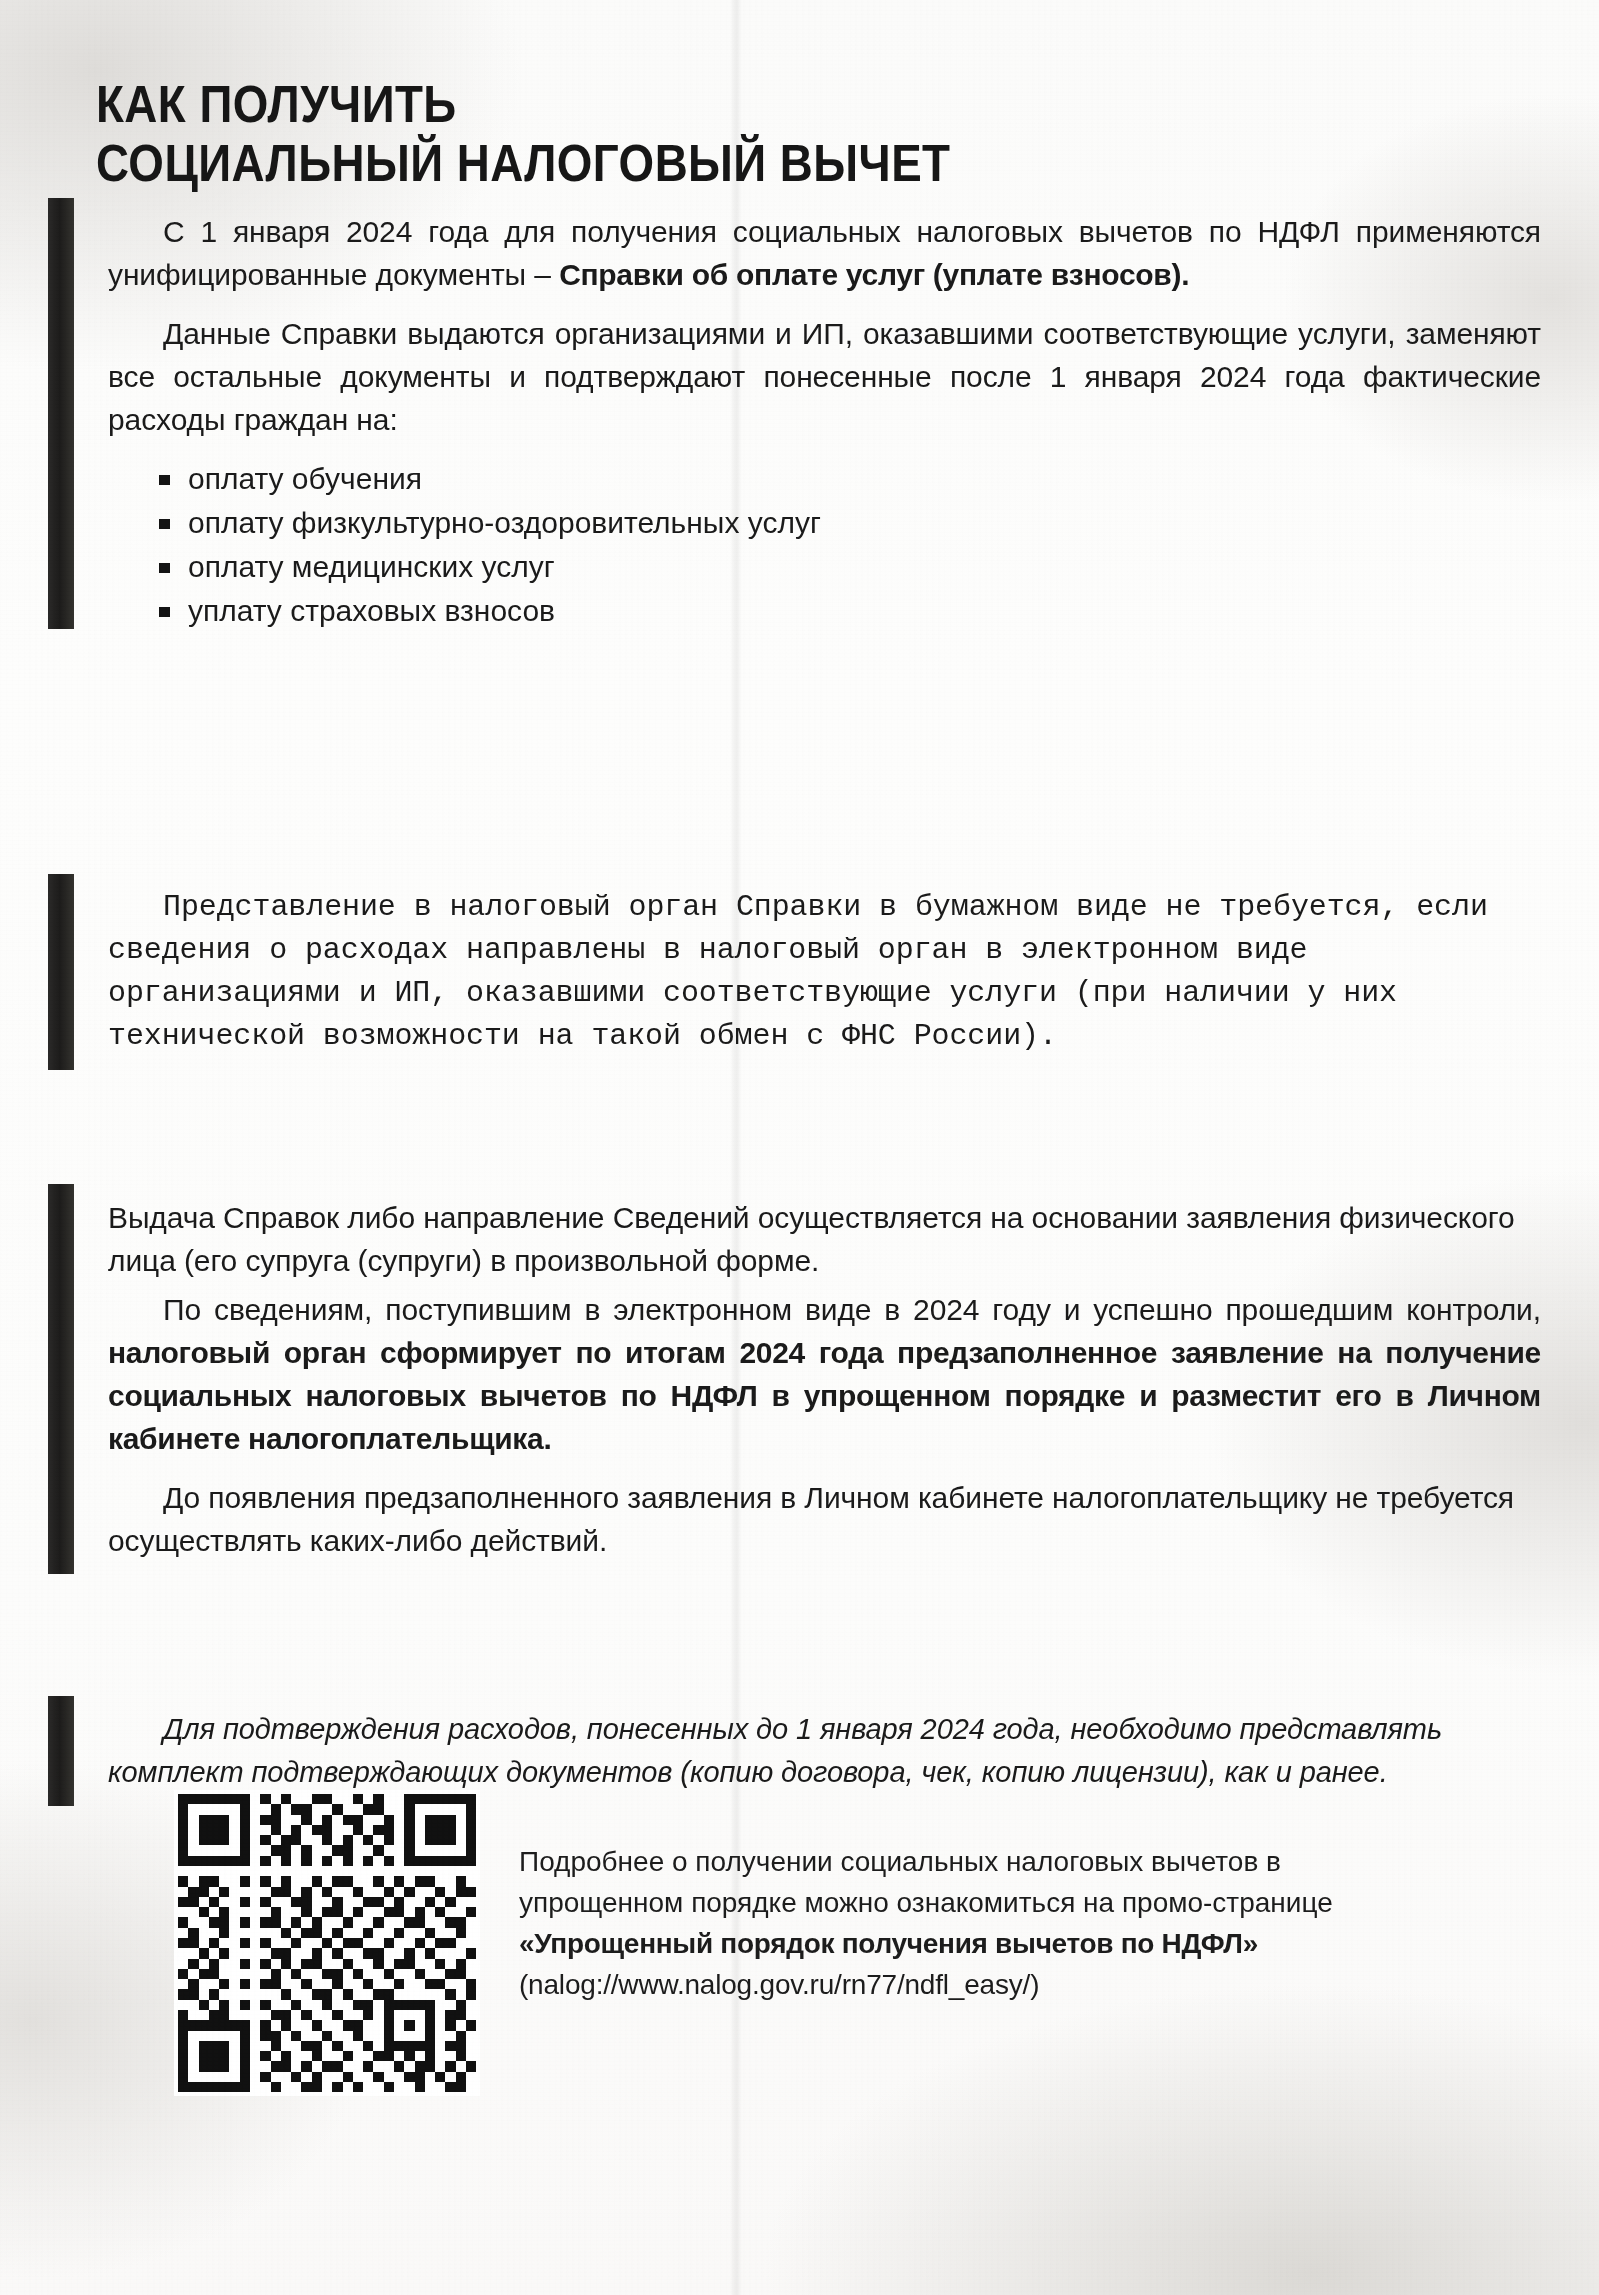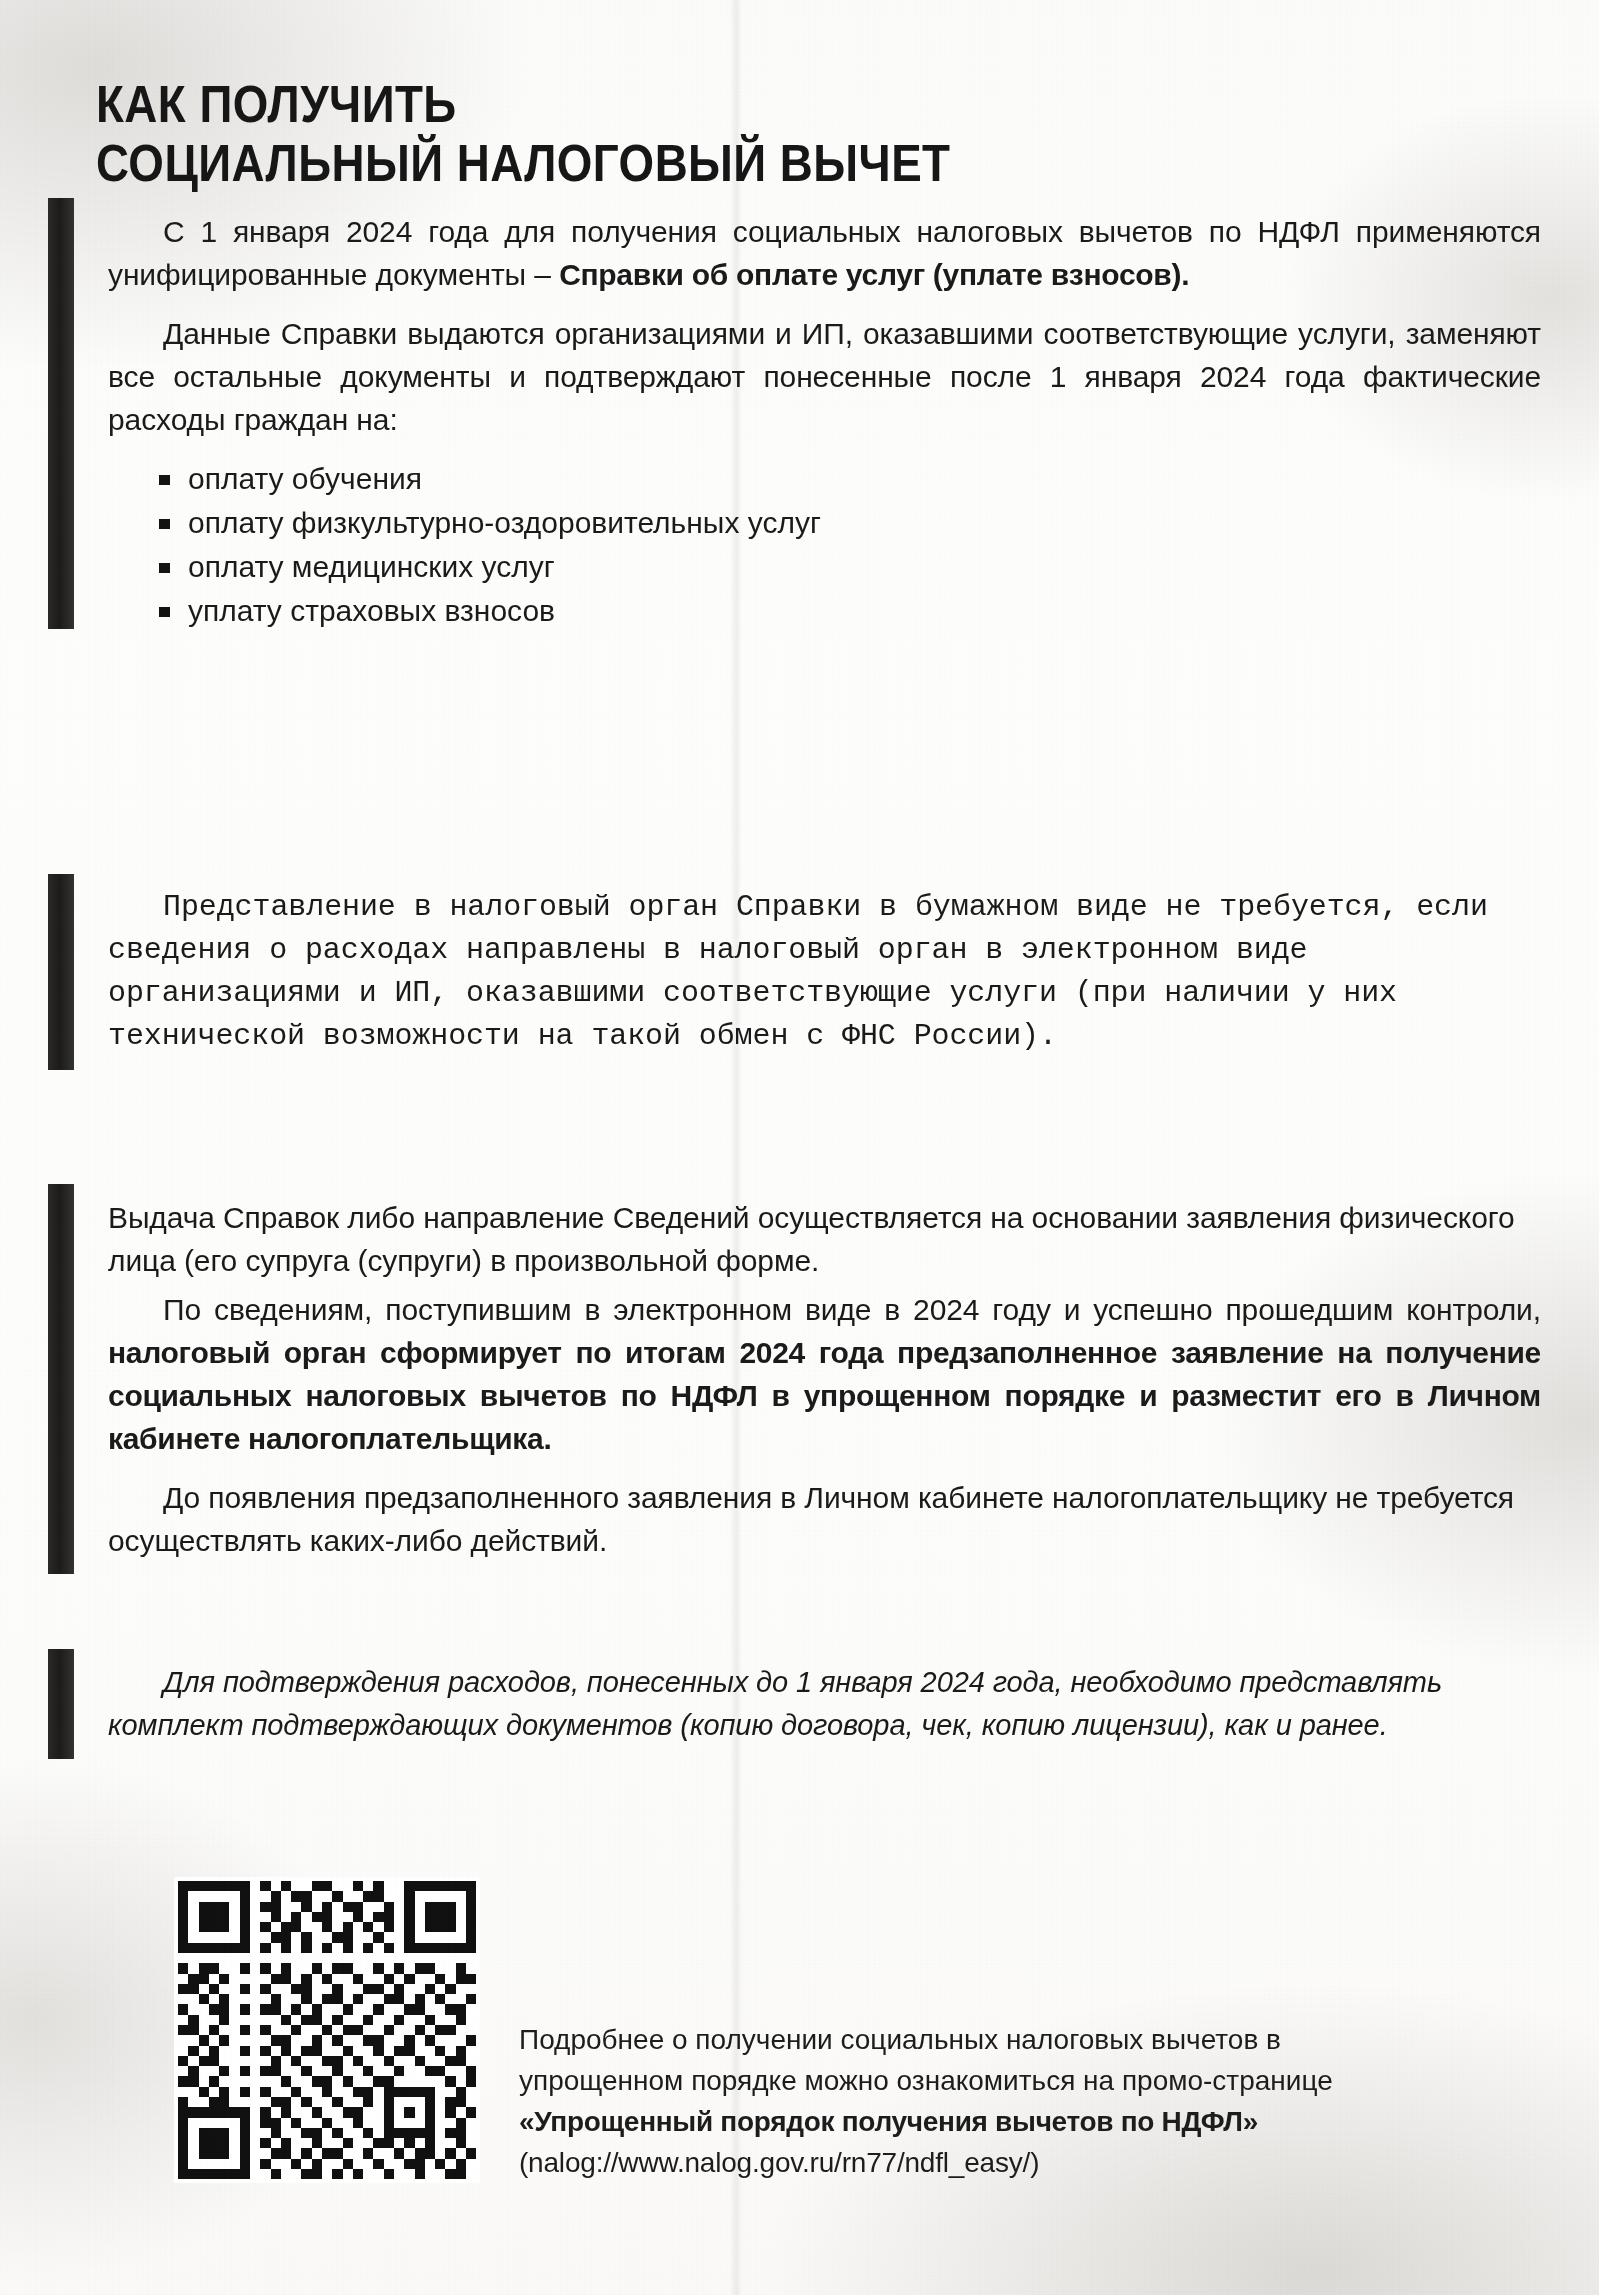--- a/index.html
+++ b/index.html
@@ -130,24 +130,24 @@
   .block.italic p {
     font-style: italic;
     font-size: 29px;
     line-height: 43px;
   }
 
   
   .footer {
     position: absolute;
     left: 174px;
-    top: 1877px;
+    top: 1790px;
     width: 1333px;
     display: flex;
-    align-items: flex-end;
+    align-items: flex-start;
     gap: 39px;
   }
   .qr {
     width: 306px;
     height: 306px;
     flex: 0 0 306px;
     background: #ffffff;
     padding: 3.9px;
     box-sizing: border-box;
   }
@@ -199,21 +199,21 @@
   <div class="block" style="top:1180px;">
     <p class="last-line-left">Выдача Справок либо направление Сведений осуществляется на основании заявления физического лица (его супруга (супруги) в произвольной форме.</p>
   </div>
 
   <div class="block" style="top:1272px;">
     <p class="indent"><span>По сведениям, поступившим в электронном виде в 2024 году и успешно прошедшим контроли, </span><b class="semi">налоговый орган сформирует по итогам 2024 года предзаполненное заявление на получение социальных налоговых вычетов по НДФЛ в упрощенном порядке и разместит его в Личном кабинете налогоплательщика.</b></p>
 
     <p class="indent last-line-left">До появления предзаполненного заявления в Личном кабинете налогоплательщику не требуется осуществлять каких-либо действий.</p>
   </div>
 
-  <div class="block italic" style="top:1645px;">
+  <div class="block italic" style="top:1692px;">
     <p class="indent last-line-left">Для подтверждения расходов, понесенных до 1 января 2024 года, необходимо представлять комплект подтверждающих документов (копию договора, чек, копию лицензии), как и ранее.</p>
   </div>
 
   <div class="footer">
 
     <div class="qr">
       <svg viewBox="0 0 29 29" shape-rendering="crispEdges">
         <rect width="29" height="29" fill="#ffffff"></rect>
         <g fill="#111111">
 

